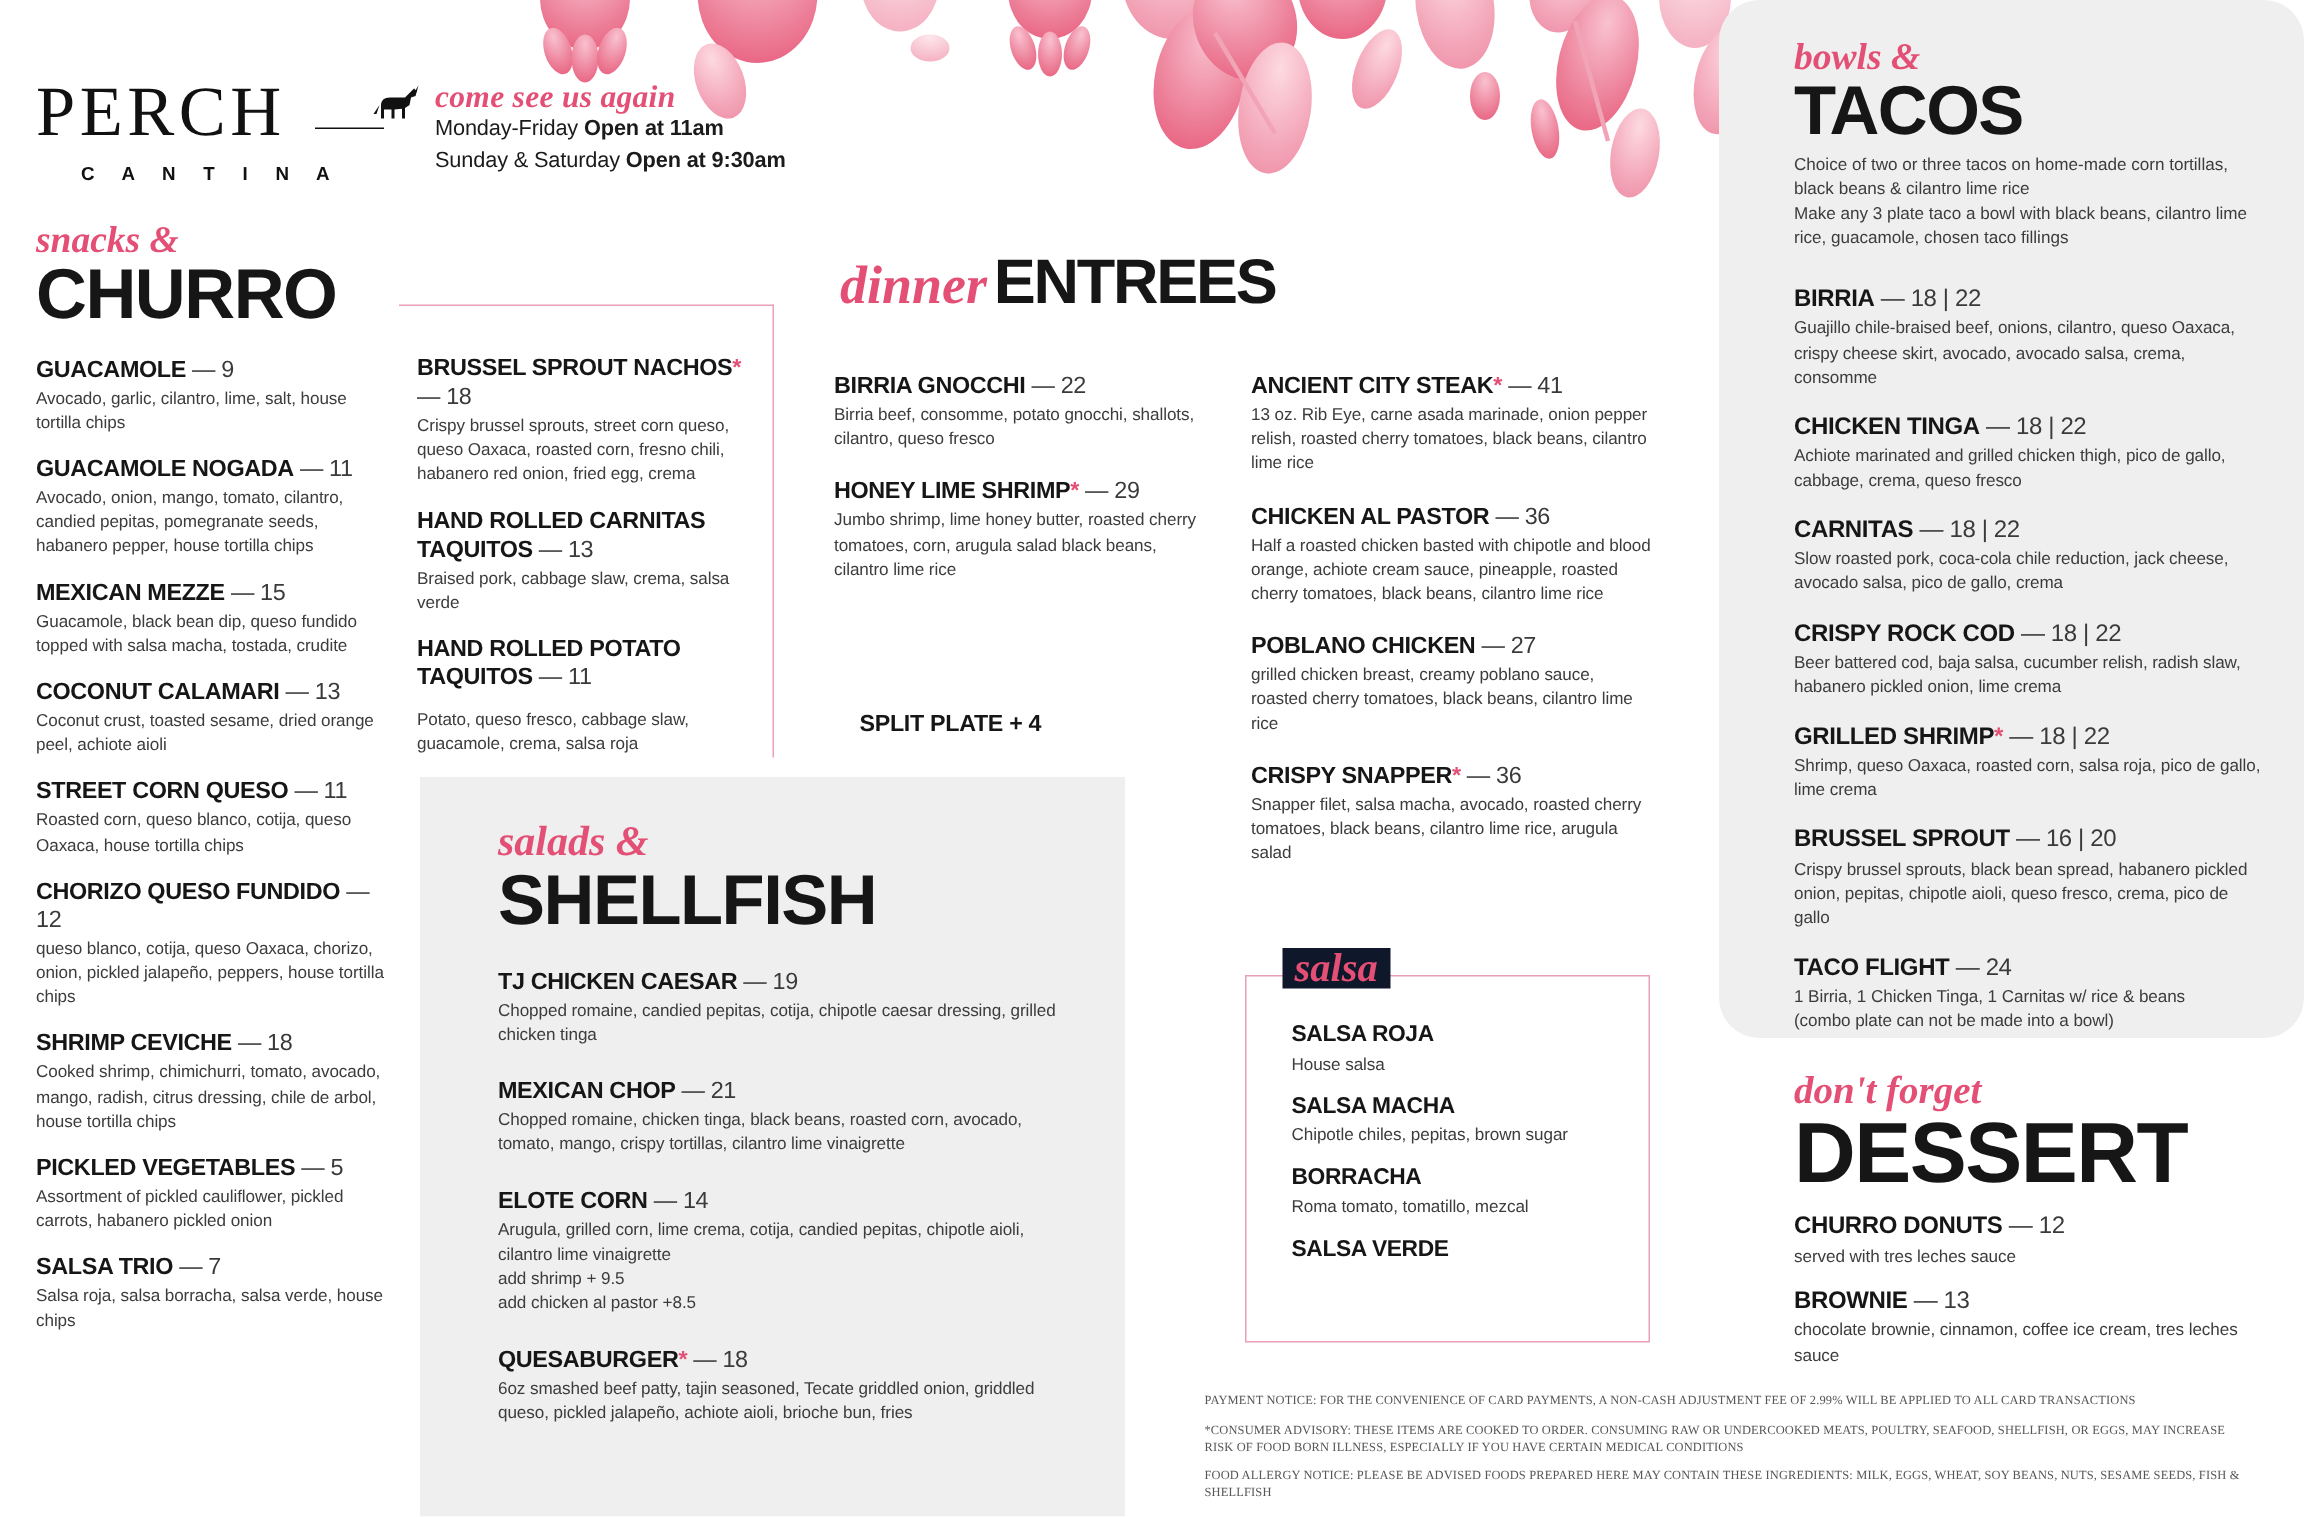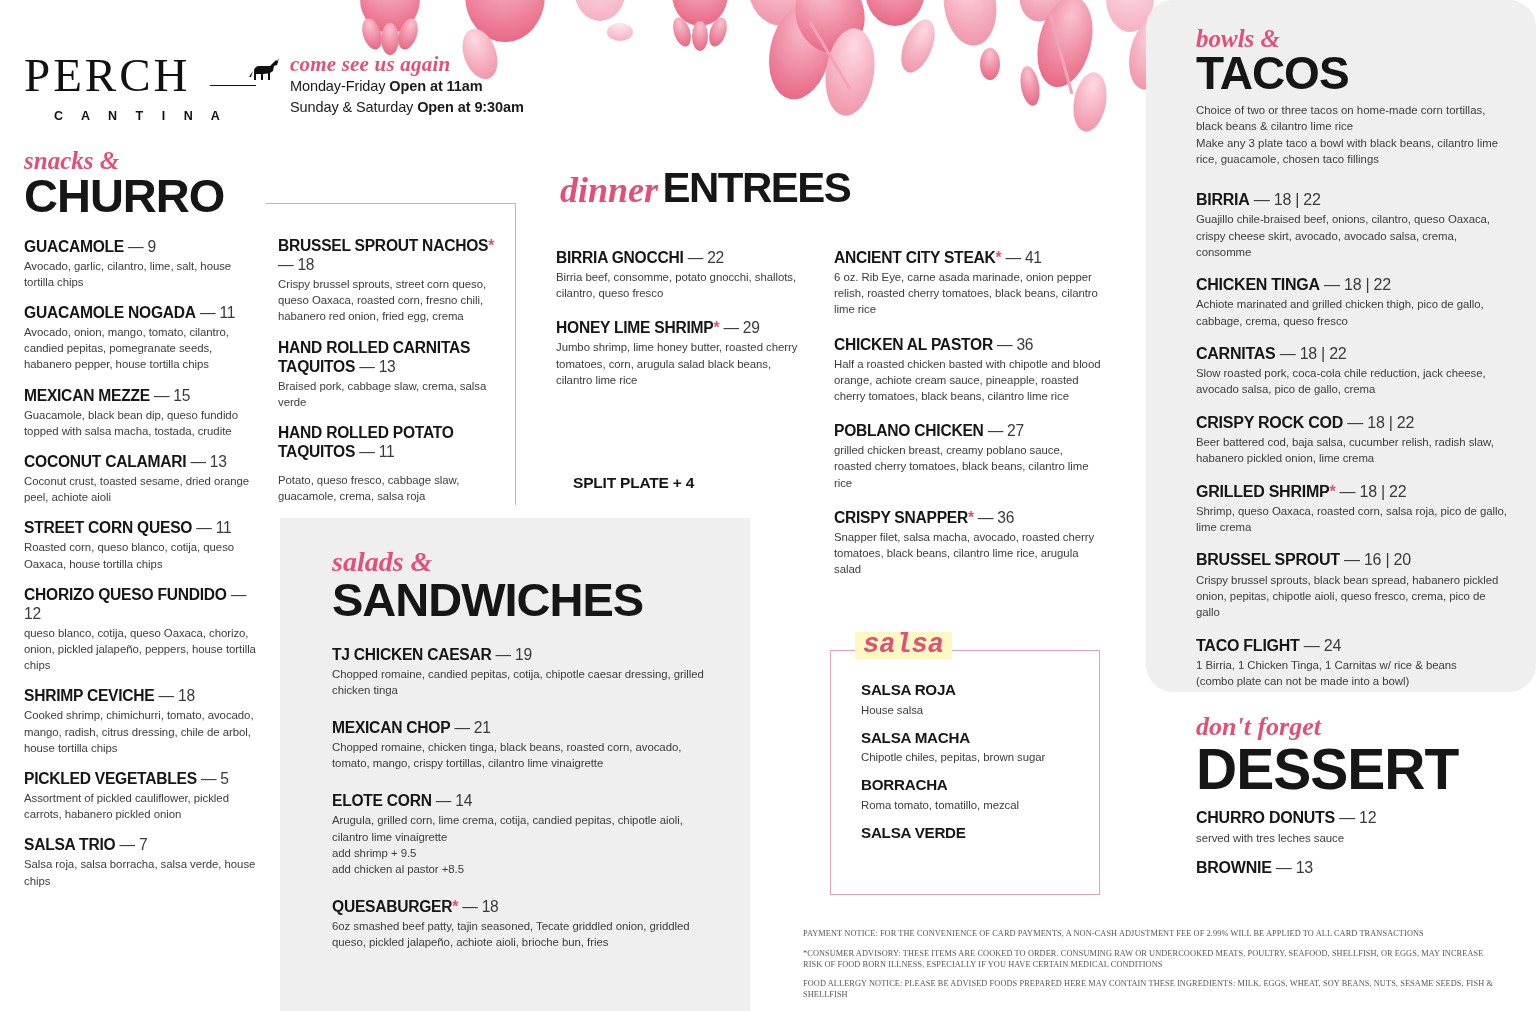--- a/index.html
+++ b/index.html
@@ -95,22 +95,22 @@
   .panel-salads .sec-script { font-size: 28px; }
   .panel-salads .sec-main { font-size: 47px; margin-top: 2px; margin-bottom: 22px; }
   .panel-salads .item { margin-bottom: 20px; }
 
   
   .box-salsa {
     position: absolute; left: 830px; top: 650px; width: 270px; height: 245px;
     border: 1.5px solid #e9a0b4; padding: 30px 0 0 30px;
   }
   .box-salsa-label {
-    position: absolute; left: 24px; top: -19px; background: #fef9c3; padding: 0 8px;
-    font-family: Liberation Mono, monospace; font-style: italic; font-weight: 700;
+    position: absolute; left: 24px; top: -19px; background: #0f172a; padding: 0 8px;
+    font-family: Liberation Serif, serif; font-style: italic; font-weight: 700;
     font-size: 27px; color: #e34f75; line-height: 1;
   }
   .box-salsa .item { margin-bottom: 11px; }
   .box-salsa .item-name { font-size: 15.2px; }
 
   
   .panel-tacos {
     position: absolute; left: 1146px; top: 0; width: 390px; height: 692px;
     background: #efefef; padding: 26px 24px 17px 50px; border-radius: 27px;
   }
@@ -299,41 +299,41 @@
         <div class="item">
           <div class="item-name">HONEY LIME SHRIMP<span class="star">*</span><span class="dash"> — </span><span class="price">29</span></div>
           <div class="item-desc" style="white-space: pre-line;">Jumbo shrimp, lime honey butter, roasted cherry tomatoes, corn, arugula salad black beans, cilantro lime rice</div>
         </div>
       </div>
   </div>
   <div class="col-ent-b">
     <div>
         <div class="item">
           <div class="item-name">ANCIENT CITY STEAK<span class="star">*</span><span class="dash"> — </span><span class="price">41</span></div>
-          <div class="item-desc" style="white-space: pre-line;">6 oz. Rib Eye, carne asada marinade, onion pepper relish, roasted cherry tomatoes, black beans, cilantro lime rice</div>
+          <div class="item-desc" style="white-space: pre-line;">13 oz. Rib Eye, carne asada marinade, onion pepper relish, roasted cherry tomatoes, black beans, cilantro lime rice</div>
         </div>
         <div class="item">
           <div class="item-name">CHICKEN AL PASTOR<span class="dash"> — </span><span class="price">36</span></div>
           <div class="item-desc" style="white-space: pre-line;">Half a roasted chicken basted with chipotle and blood orange, achiote cream sauce, pineapple, roasted cherry tomatoes, black beans, cilantro lime rice</div>
         </div>
         <div class="item">
           <div class="item-name">POBLANO CHICKEN<span class="dash"> — </span><span class="price">27</span></div>
           <div class="item-desc" style="white-space: pre-line;">grilled chicken breast, creamy poblano sauce, roasted cherry tomatoes, black beans, cilantro lime rice</div>
         </div>
         <div class="item">
           <div class="item-name">CRISPY SNAPPER<span class="star">*</span><span class="dash"> — </span><span class="price">36</span></div>
           <div class="item-desc" style="white-space: pre-line;">Snapper filet, salsa macha, avocado, roasted cherry tomatoes,  black beans, cilantro lime rice, arugula salad</div>
         </div>
       </div>
   </div>
   <div class="split-plate">SPLIT PLATE + 4</div>
 
   <div class="panel-salads">
     <div class="sec-script">salads &amp;</div>
-    <div class="sec-main">SANDWICHES</div>
+    <div class="sec-main">SHELLFISH</div>
     <div>
         <div class="item">
           <div class="item-name">TJ CHICKEN CAESAR<span class="dash"> — </span><span class="price">19</span></div>
           <div class="item-desc" style="white-space: pre-line;">Chopped romaine, candied pepitas, cotija, chipotle caesar dressing, grilled chicken tinga</div>
         </div>
         <div class="item">
           <div class="item-name">MEXICAN CHOP<span class="dash"> — </span><span class="price">21</span></div>
           <div class="item-desc" style="white-space: pre-line;">Chopped romaine, chicken tinga, black beans, roasted corn, avocado, tomato, mango, crispy tortillas, cilantro lime vinaigrette</div>
         </div>
         <div class="item">
@@ -411,20 +411,21 @@
   <div class="sec-dessert">
     <div class="sec-script">don't forget</div>
     <div class="sec-main">DESSERT</div>
     <div>
         <div class="item">
           <div class="item-name">CHURRO DONUTS<span class="dash"> — </span><span class="price">12</span></div>
           <div class="item-desc" style="white-space: pre-line;">served with tres leches sauce</div>
         </div>
         <div class="item">
           <div class="item-name">BROWNIE<span class="dash"> — </span><span class="price">13</span></div>
+          <div class="item-desc" style="white-space: pre-line;">chocolate brownie, cinnamon, coffee ice cream, tres leches sauce</div>
         </div>
       </div>
   </div>
 
   <div class="legal">
     <p>PAYMENT NOTICE: FOR THE CONVENIENCE OF CARD PAYMENTS, A NON-CASH ADJUSTMENT FEE OF 2.99% WILL BE APPLIED TO ALL CARD TRANSACTIONS</p>
     <p>*CONSUMER ADVISORY: THESE ITEMS ARE COOKED TO ORDER. CONSUMING RAW OR UNDERCOOKED MEATS, POULTRY, SEAFOOD, SHELLFISH, OR EGGS, MAY INCREASE RISK OF FOOD BORN ILLNESS, ESPECIALLY IF YOU HAVE CERTAIN MEDICAL CONDITIONS</p>
     <p>FOOD ALLERGY NOTICE: PLEASE BE ADVISED FOODS PREPARED HERE MAY CONTAIN THESE INGREDIENTS: MILK, EGGS, WHEAT, SOY BEANS, NUTS, SESAME SEEDS, FISH &amp; SHELLFISH</p>
   </div>
 

